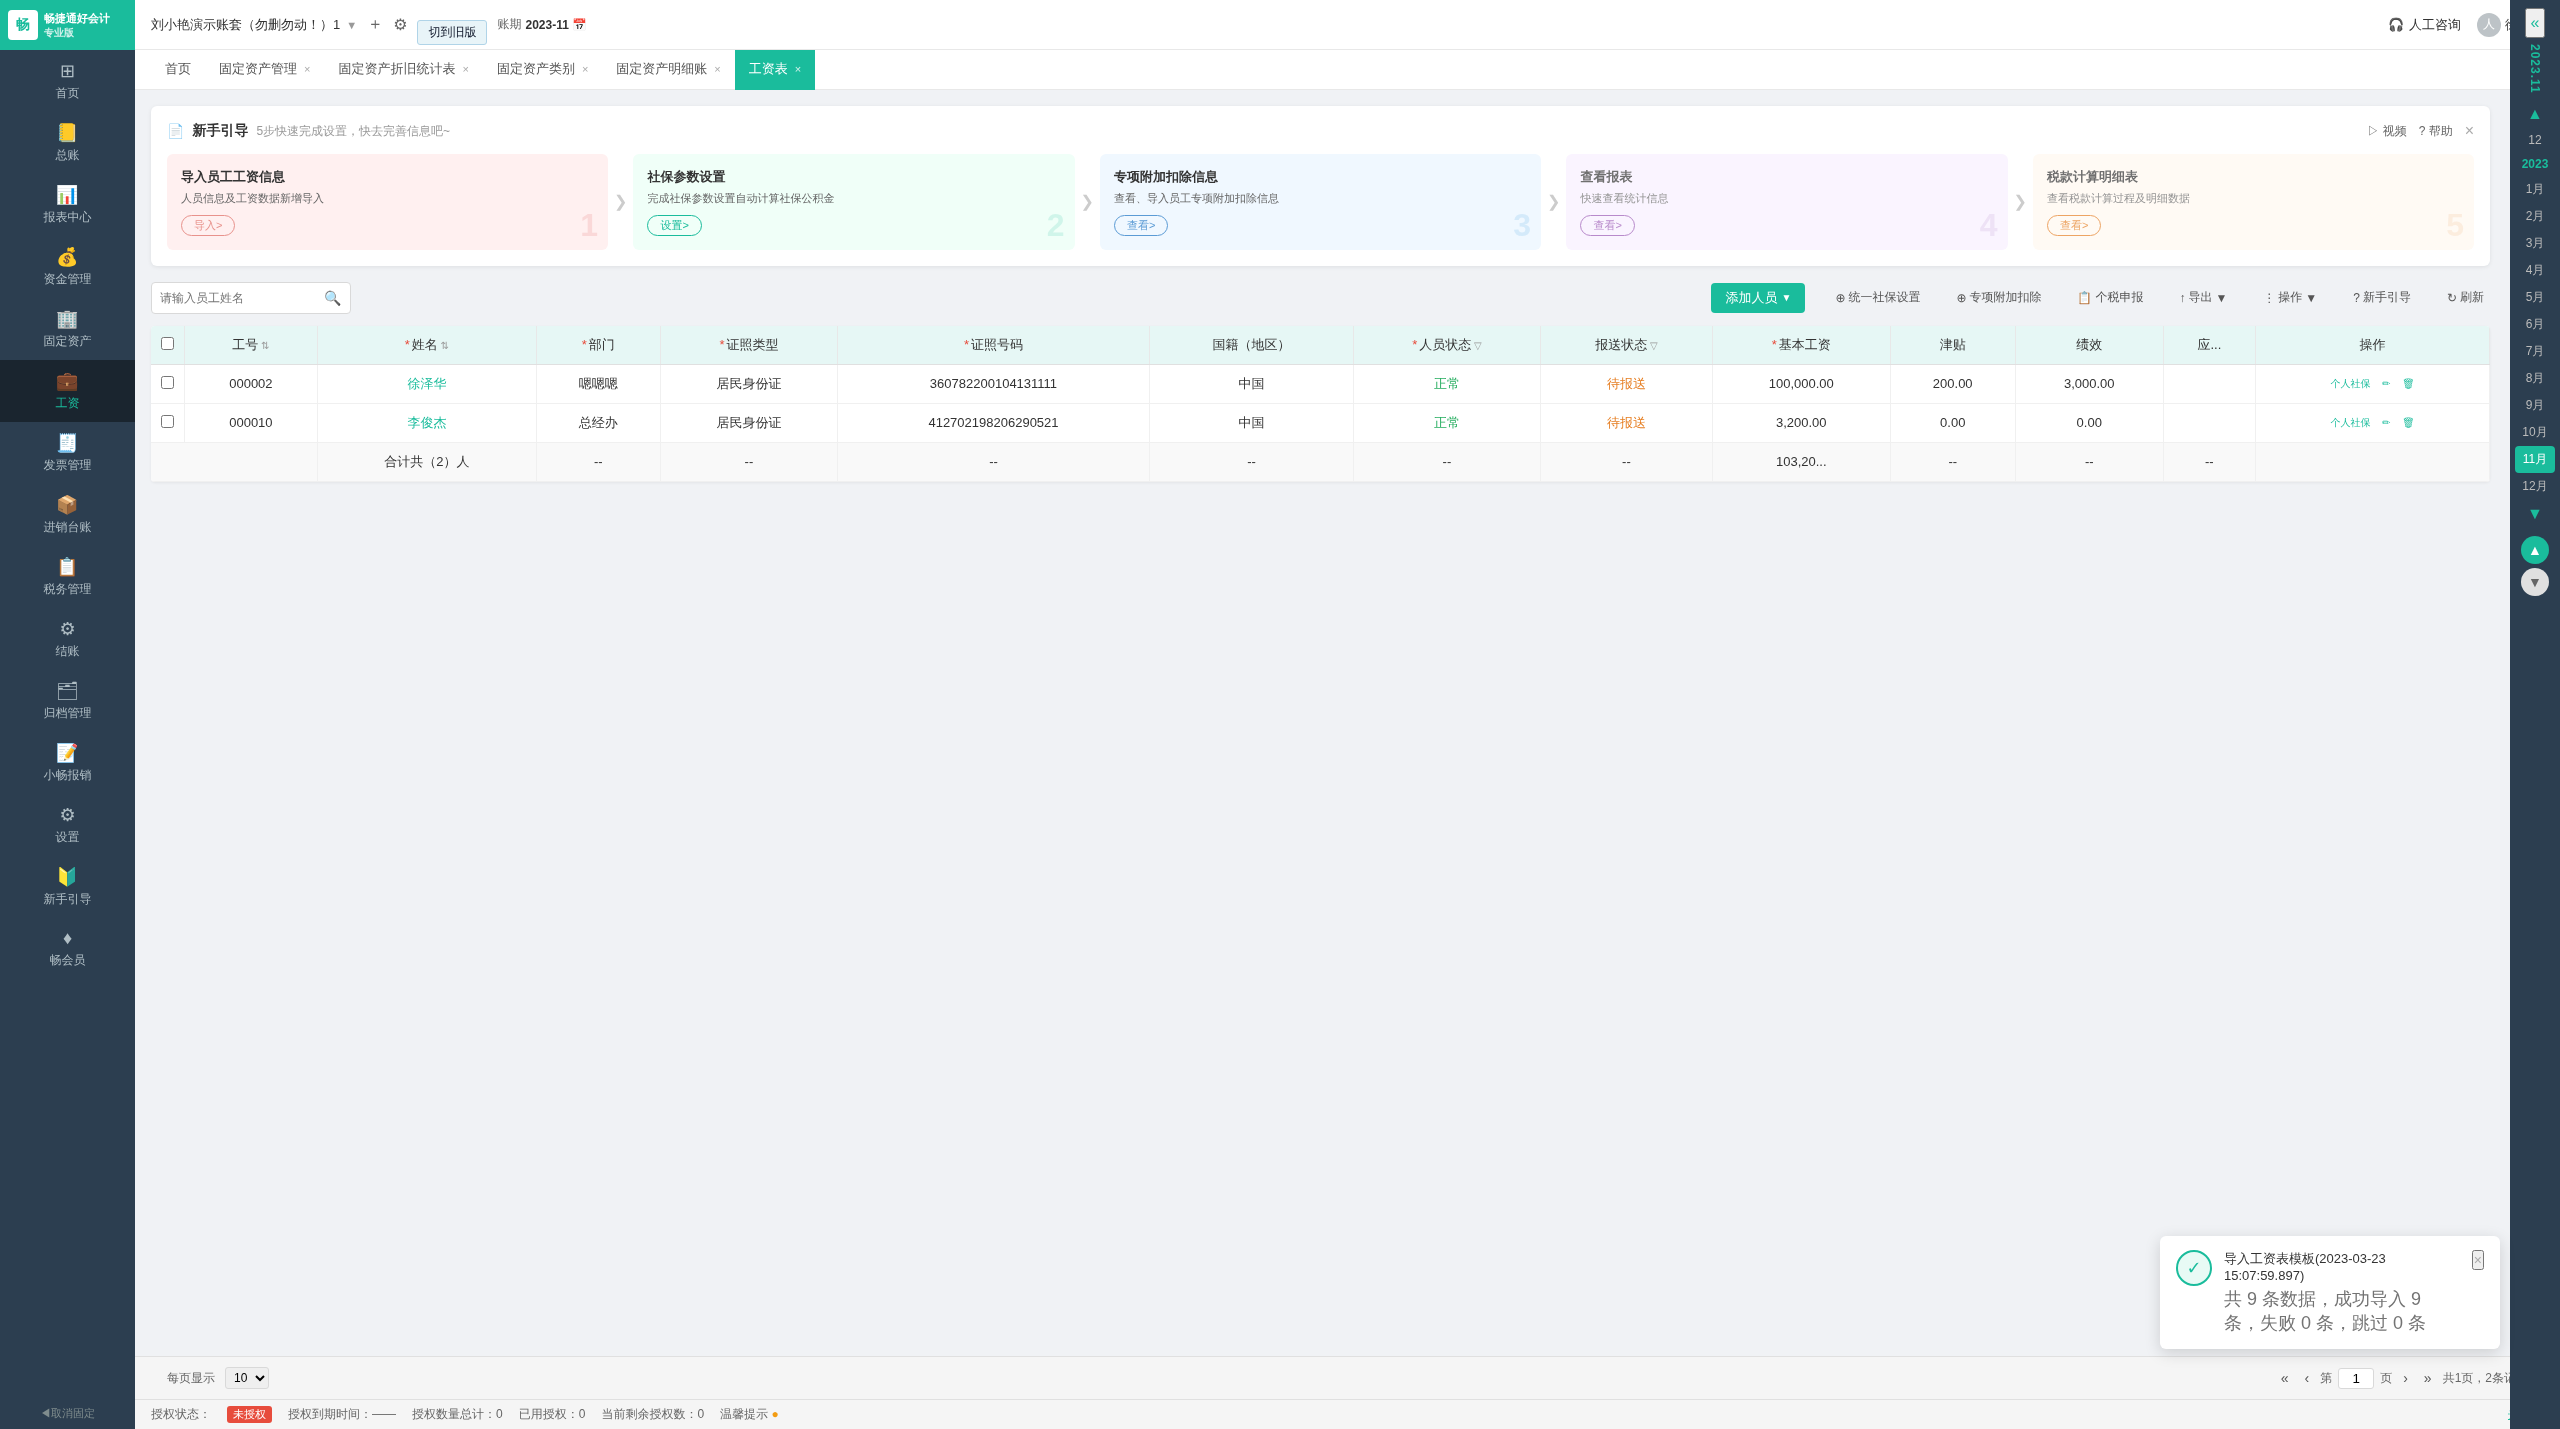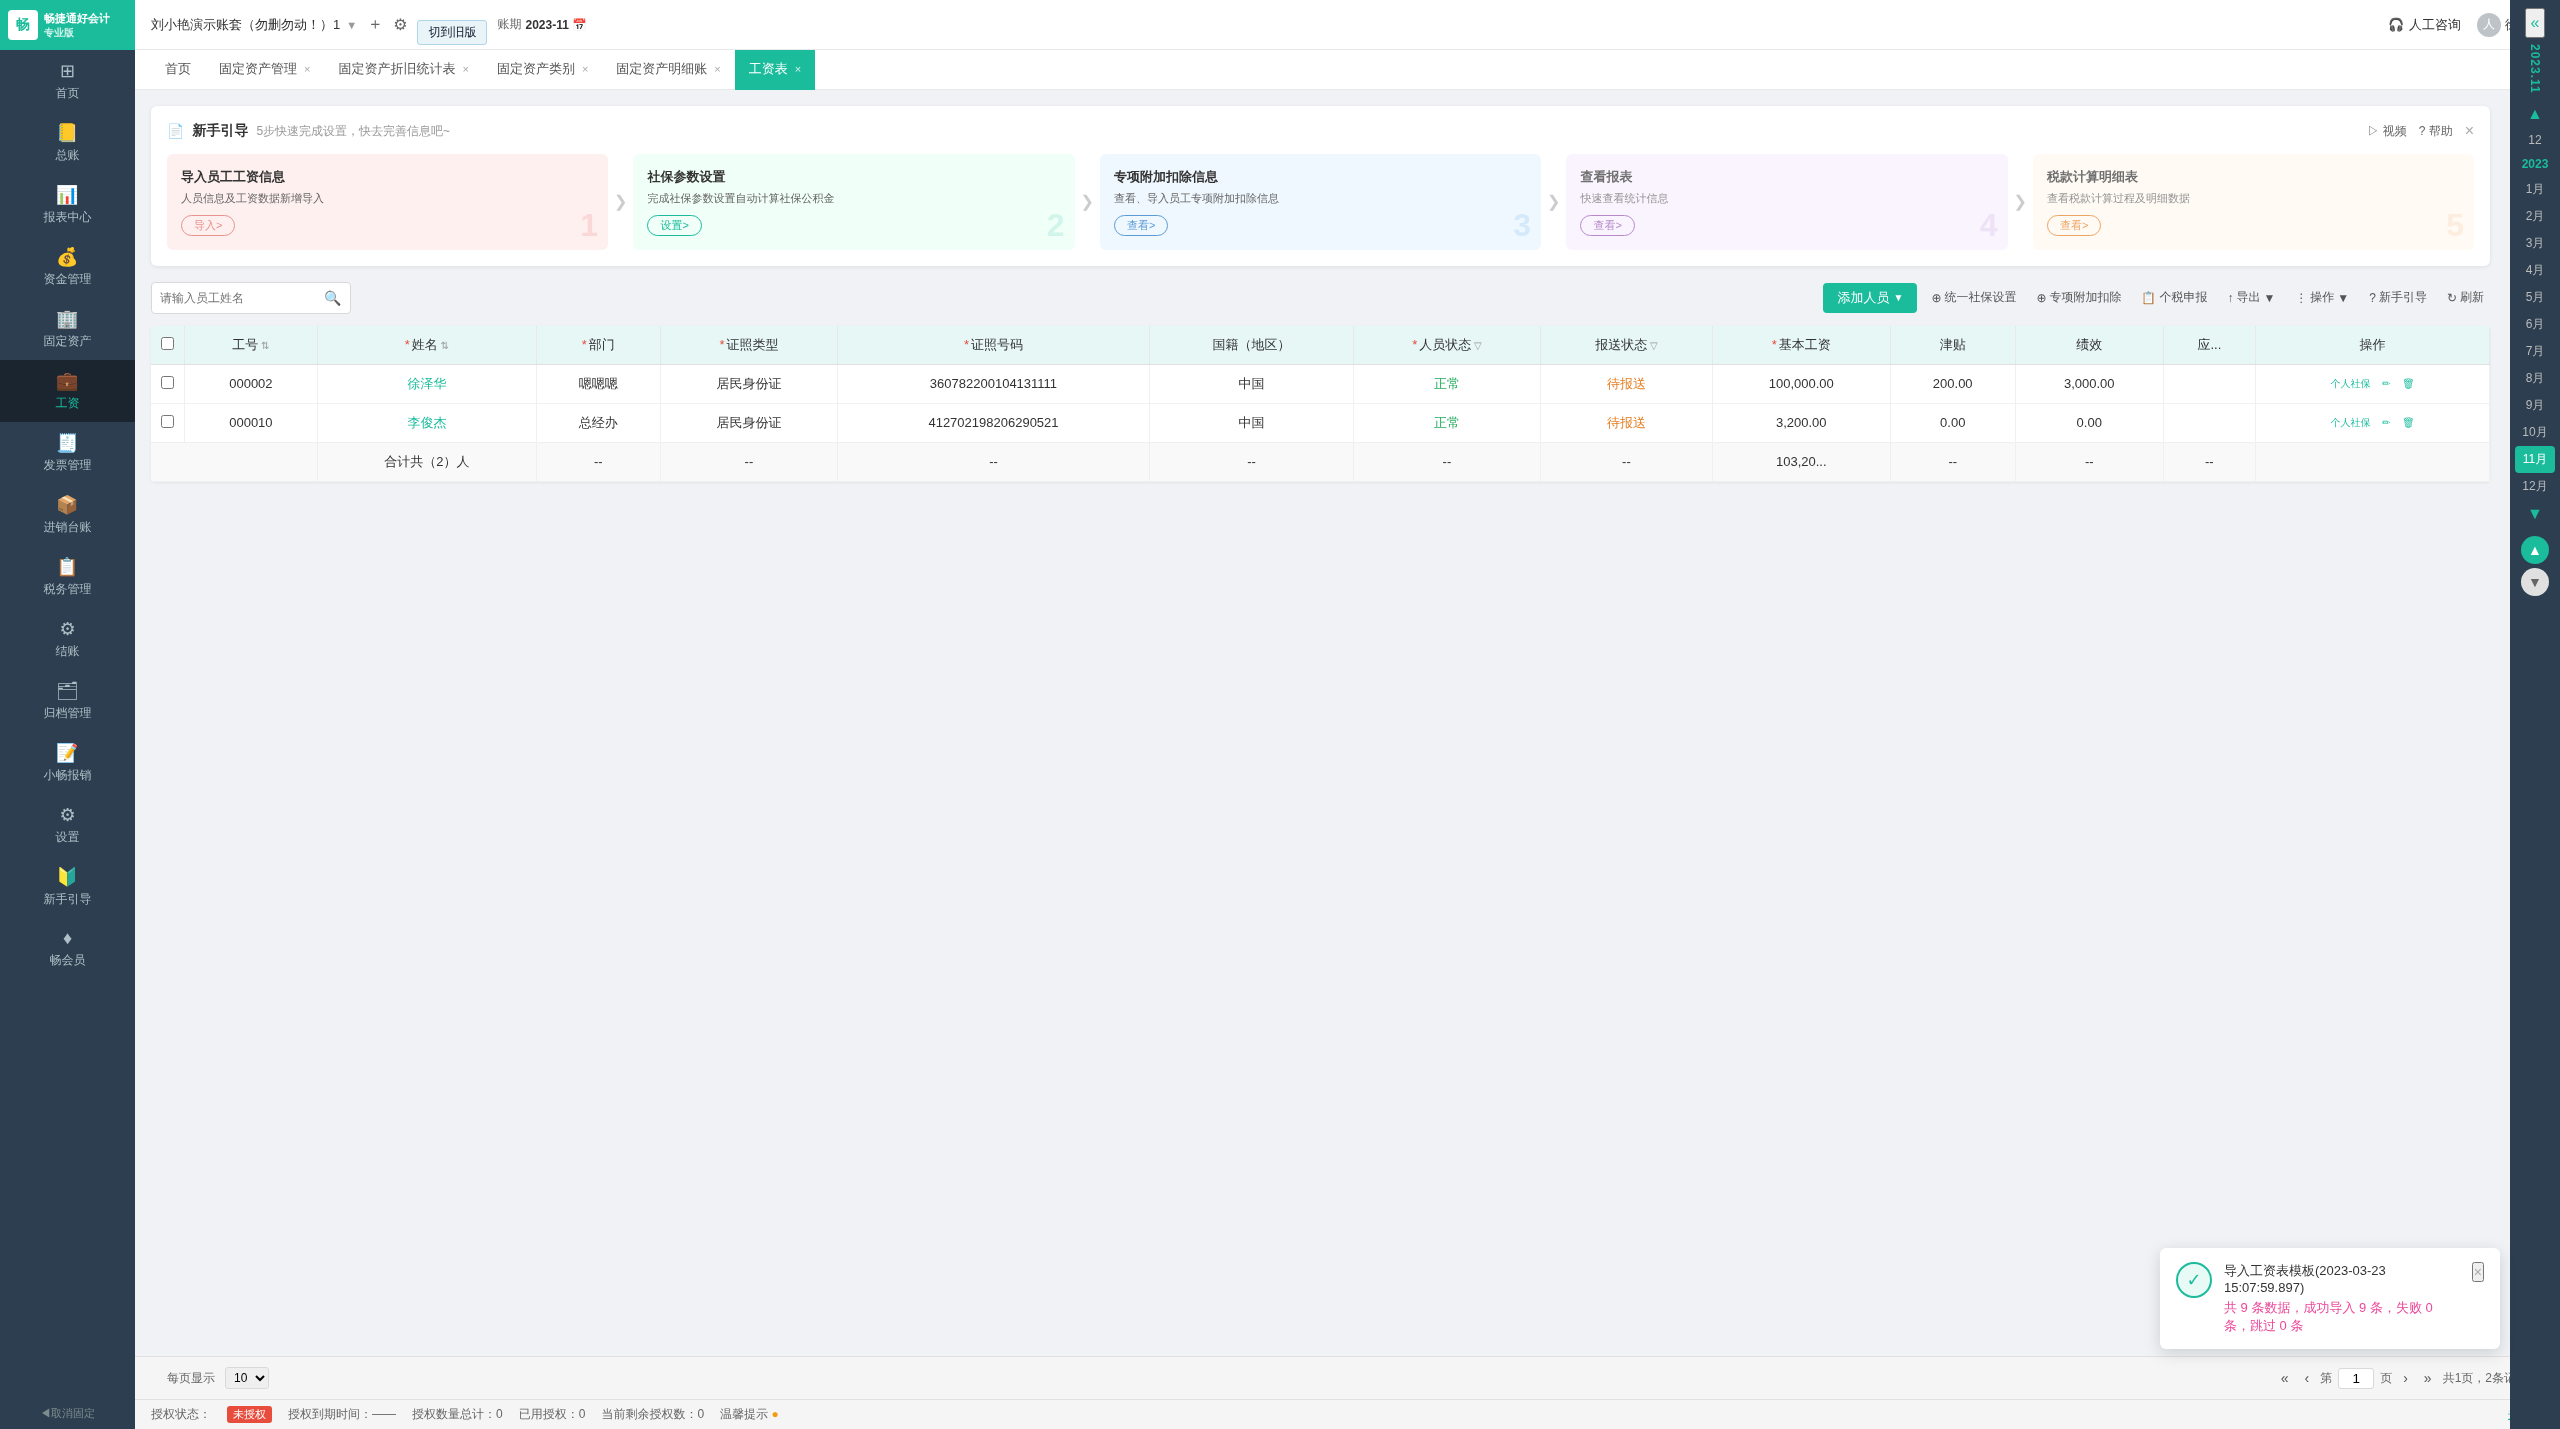--- a/index.html
+++ b/index.html
@@ -203,21 +203,21 @@
     .search-input-wrap {
       display: flex; align-items: center;
       border: 1px solid #d9d9d9; border-radius: 4px;
       background: white; padding: 0 8px; height: 32px;
       width: 200px;
     }
     .search-input-wrap input {
       border: none; outline: none; font-size: 12px; width: 100%; color: #333;
     }
     .search-input-wrap .search-icon { color: #bbb; font-size: 14px; margin-left: 4px; }
-    .toolbar-right { margin-left: auto; display: flex; align-items: center; gap: 8px; }
+    .toolbar-right { margin-left: auto; display: flex; align-items: center; gap: 24px; }
     .btn-add-person {
       background: #1abc9c; color: white; border: none;
       padding: 6px 14px; border-radius: 4px; cursor: pointer; font-size: 13px;
       display: flex; align-items: center; gap: 4px;
     }
     .btn-add-person .dropdown-arrow { font-size: 10px; }
     .toolbar-action-btn {
       background: none; border: none; cursor: pointer; font-size: 12px; color: #555;
       display: flex; align-items: center; gap: 3px; padding: 4px 6px;
     }
@@ -339,21 +339,21 @@
       width: 36px; height: 36px;
       border-radius: 50%;
       background: #e8faf5;
       border: 2px solid #1abc9c;
       display: flex; align-items: center; justify-content: center;
       color: #1abc9c; font-size: 18px;
       flex-shrink: 0;
     }
     .toast-content { flex: 1; }
     .toast-title { font-size: 13px; color: #333; margin-bottom: 4px; }
-    .toast-desc { font-size: 13px; color: #ec4899; }
+    .toast-desc { font-size: 18px; color: #737373; }
     .toast-close { color: #aaa; cursor: pointer; font-size: 14px; }
 
     
     .panel-close-btn {
       background: none; border: none; cursor: pointer; font-size: 16px; color: #aaa;
     }
 
     .checkbox-cell { width: 30px; }
     .th-sort { cursor: pointer; }
     .th-sort::after { content: ' ⇅'; font-size: 10px; color: #999; }

